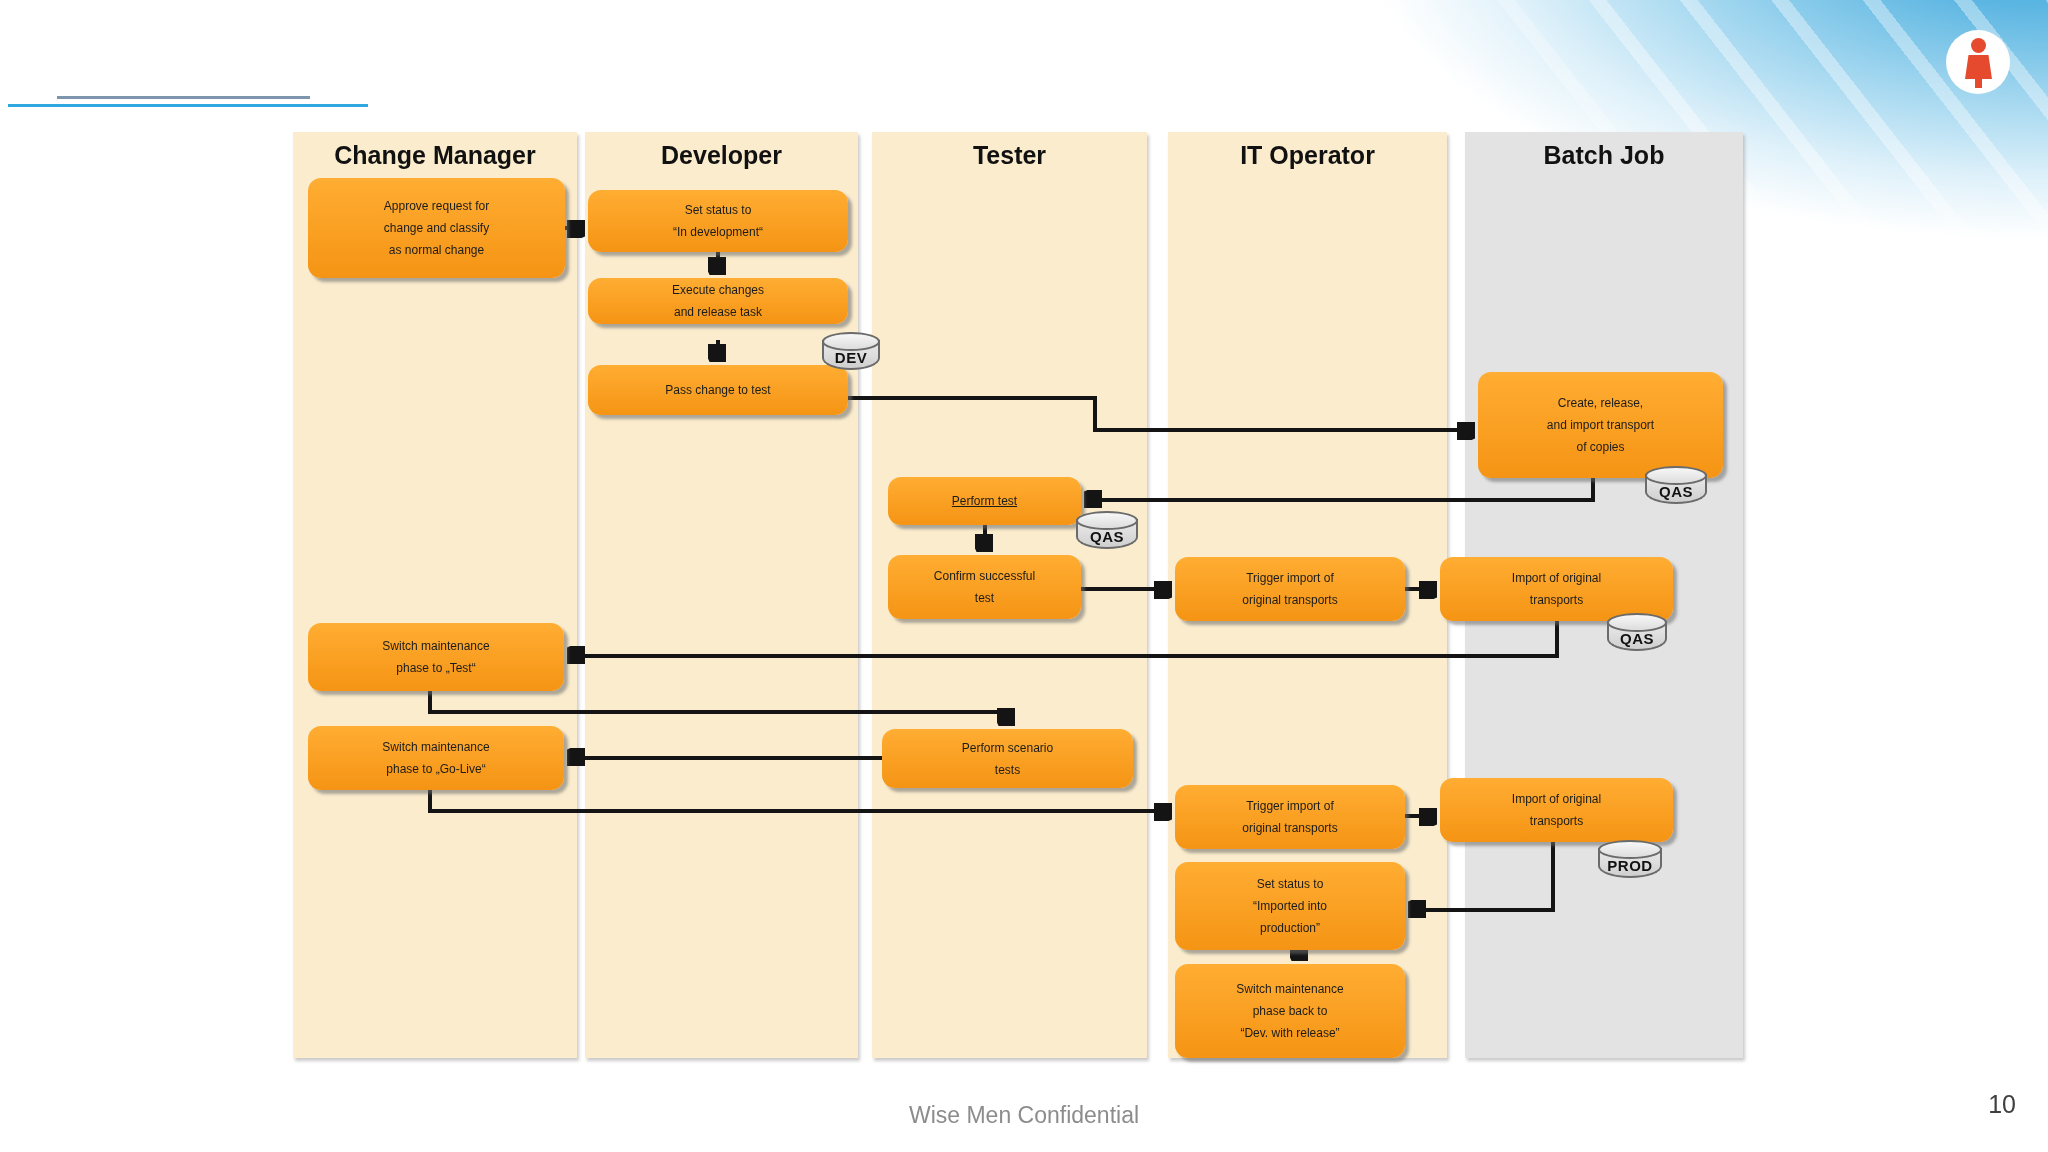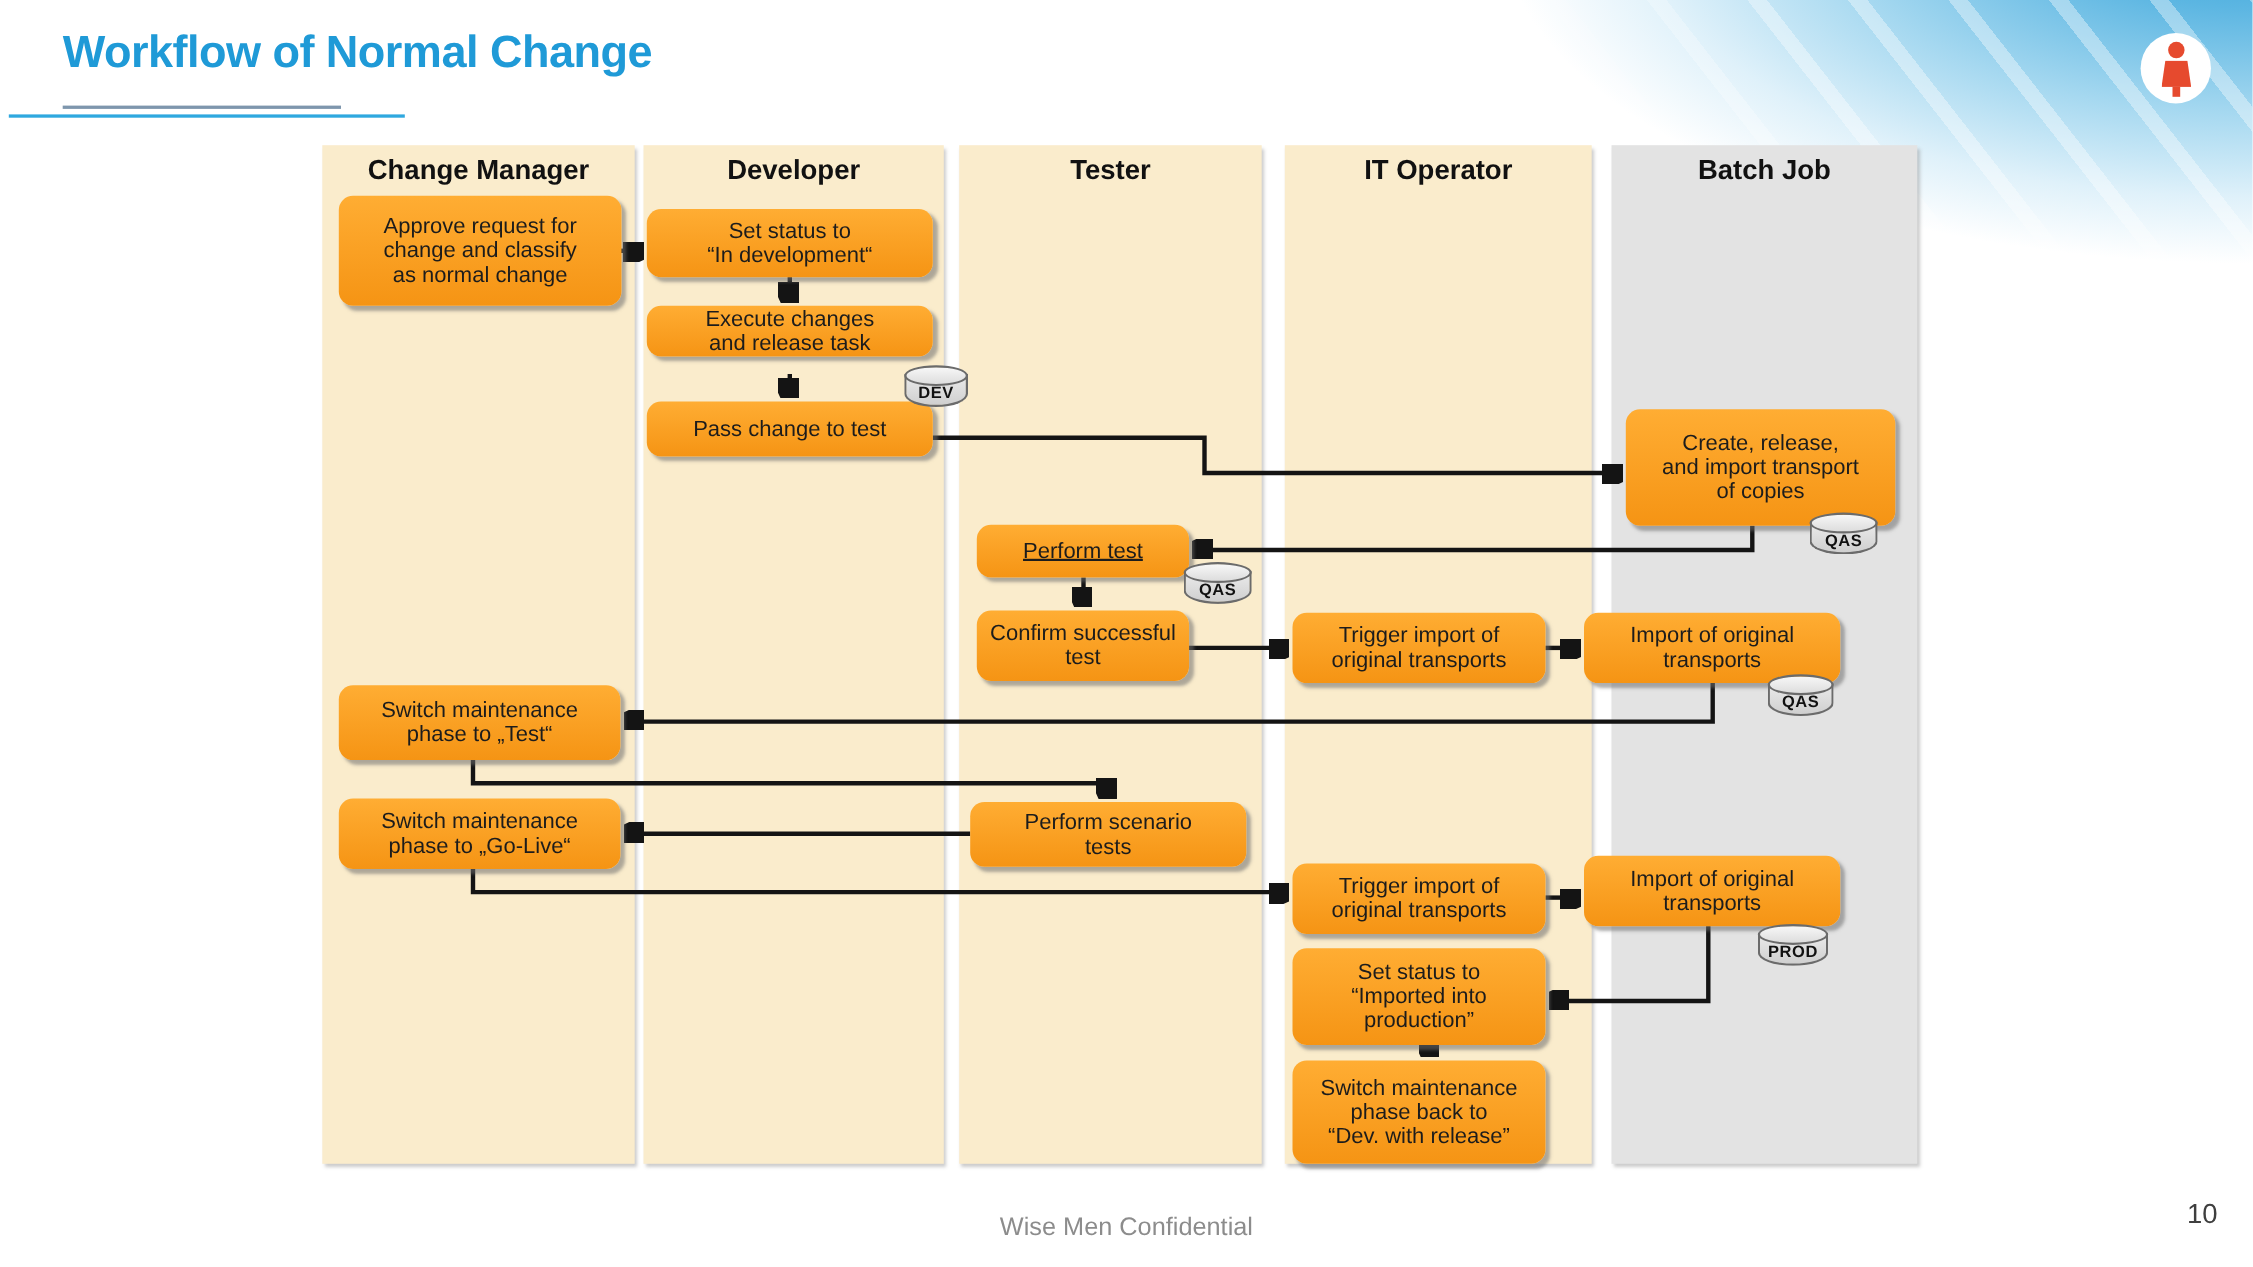--- a/index.html
+++ b/index.html
@@ -51,21 +51,21 @@
   .lane--gray { background:#E3E3E3; }
   .lane-title { padding-top:9px; text-align:center; font-size:25px; font-weight:bold; color:#111; }
 
   
   .node {
     position:absolute; z-index:3;
     display:flex; align-items:center; justify-content:center;
     background: linear-gradient(#FFAD33, #F59414);
     border-radius:13px;
     box-shadow: 4px 4px 3px rgba(110,110,110,0.55);
-    color:#1c1c1c; font-size:20px; line-height:22px; text-align:center;
+    color:#1c1c1c; font-size:12px; line-height:22px; text-align:center;
   }
   .node span { white-space:pre-line; padding:2px 6px; }
 
   
   .cyl {
     position:absolute; z-index:4; height:30px;
     background: linear-gradient(#ececec, #cfcfcf);
     border-left:2px solid #6b6b6b; border-right:2px solid #6b6b6b; border-bottom:2px solid #6b6b6b;
     border-radius: 0 0 50% 50% / 0 0 40% 40%;
     display:flex; align-items:flex-end; justify-content:center;
@@ -86,21 +86,20 @@
   .page-number { position:absolute; right:32px; top:1090px; font-size:25px; color:#3f3f3f;text-align:center; }
 </style>
 </head>
 <body>
 
 <div class="slide">
 
   <div class="bg-tr"></div>
   <div class="bg-tr-stripes"></div>
 
-  <div class="title">Workflow of Normal Change</div>
   <div class="title-underline-dark"></div>
   <div class="title-underline-blue"></div>
 
   <div class="logo">
     <div class="person">
       <div class="person-head"></div>
       <div class="person-body"></div>
       <div class="person-stem"></div>
     </div>
   </div>

